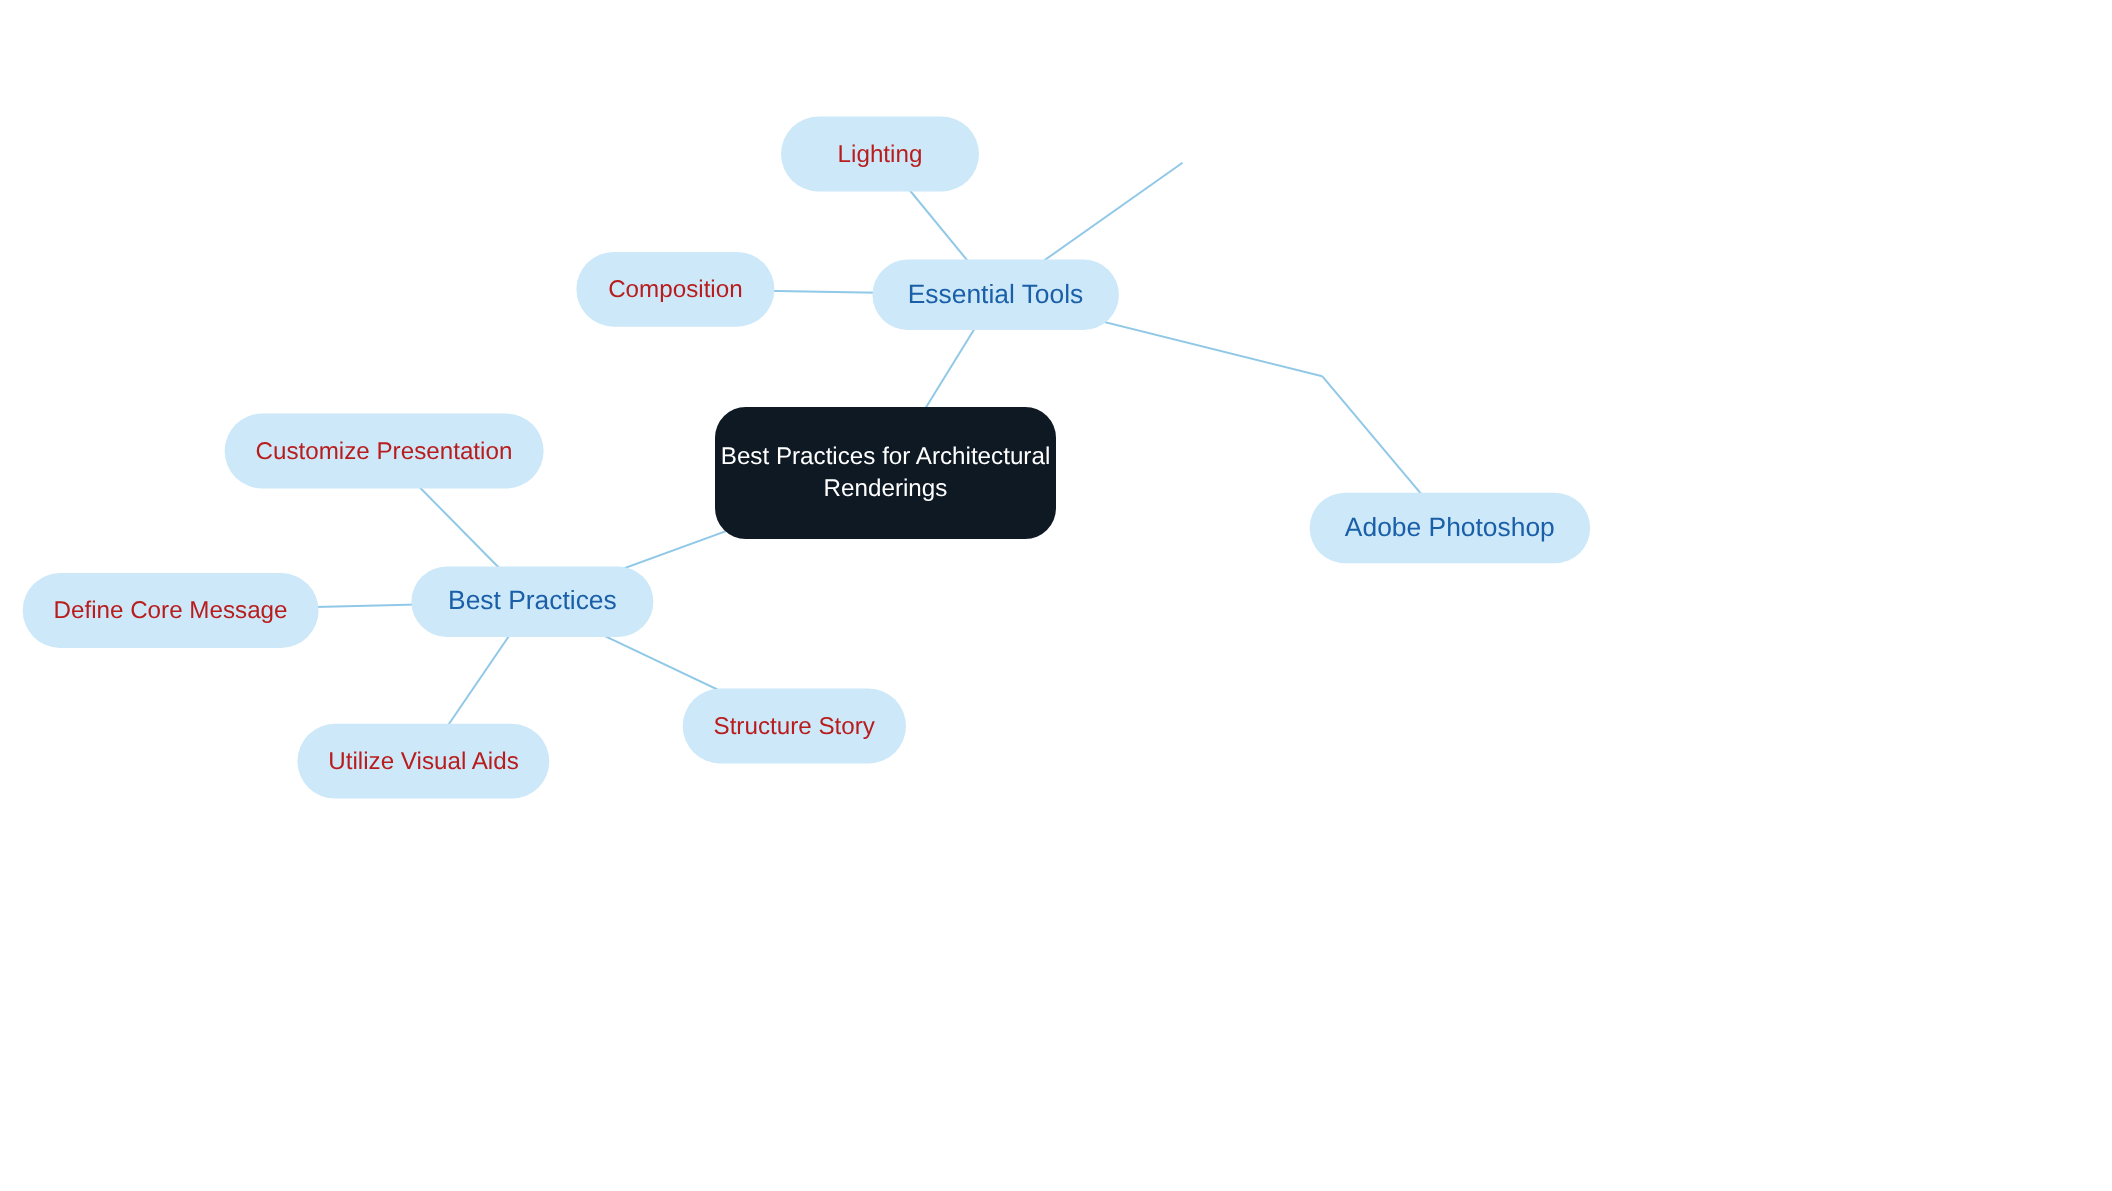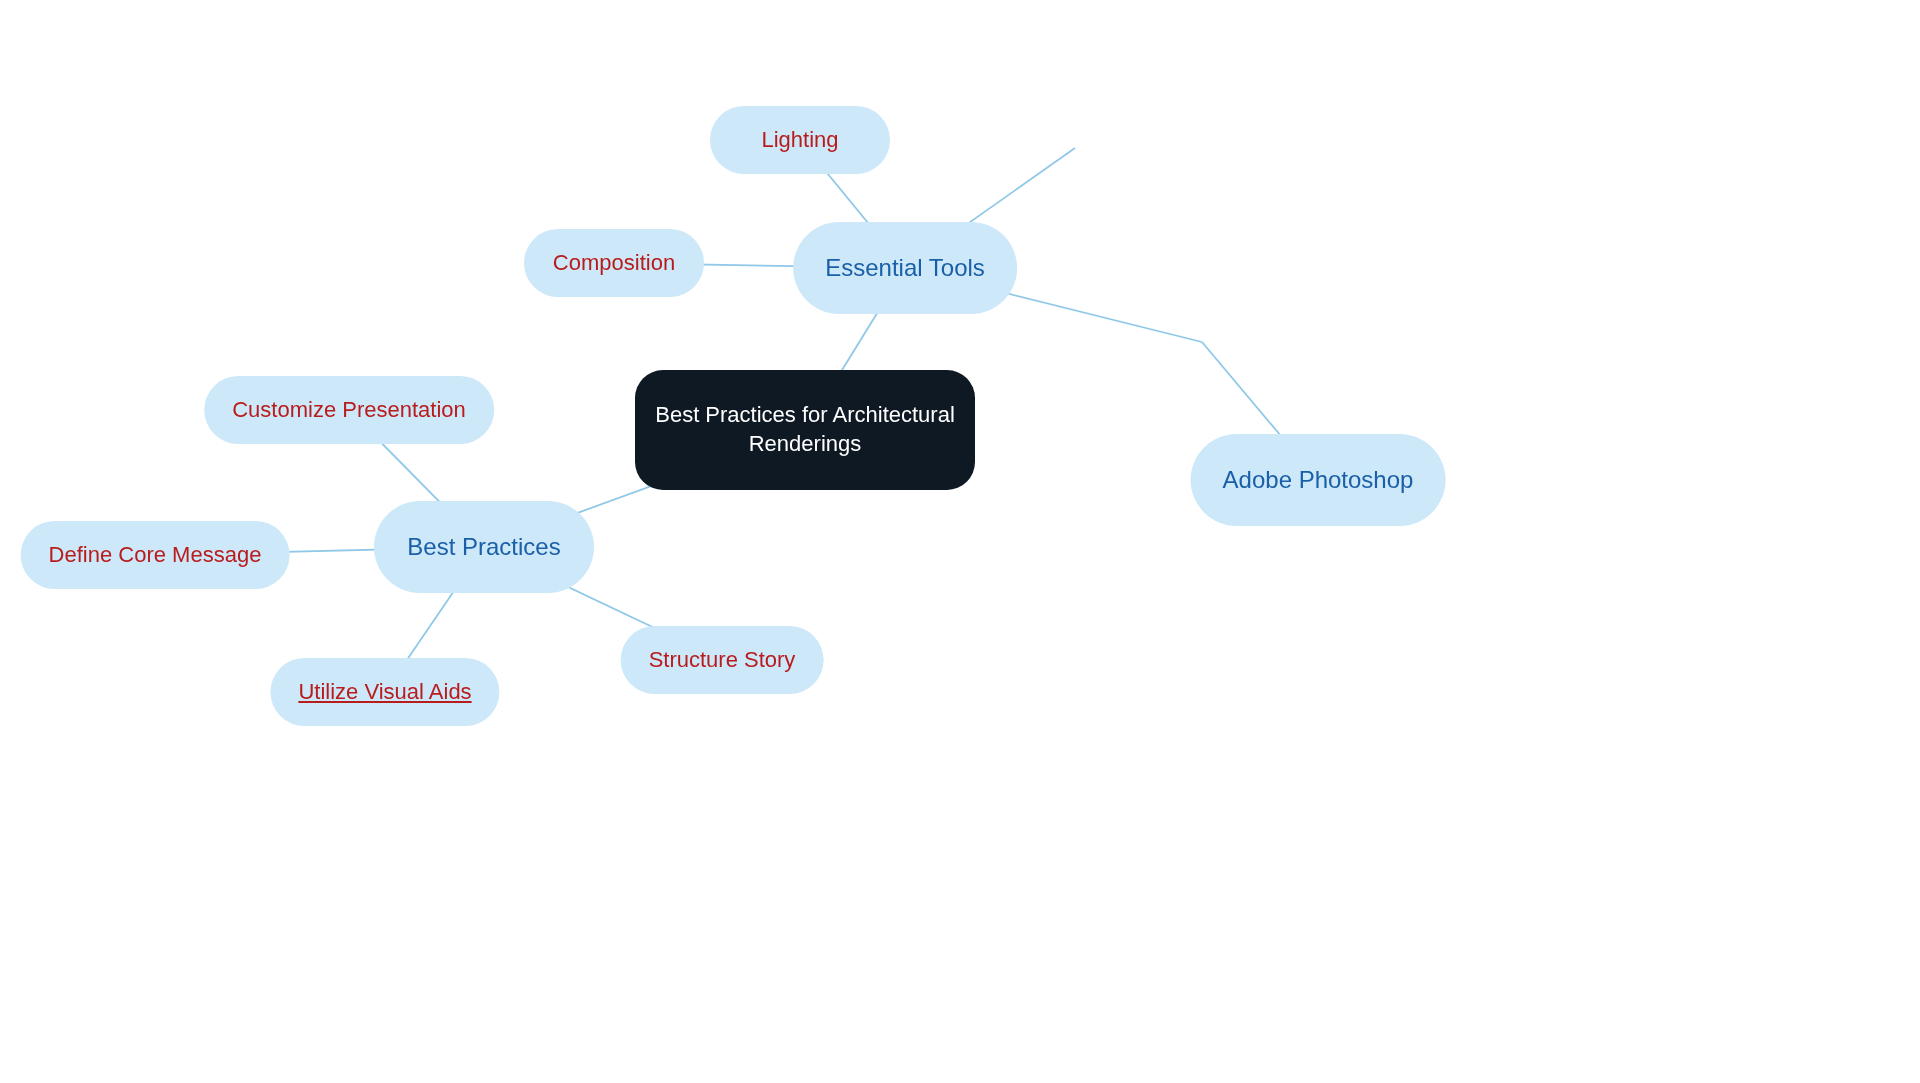--- a/index.html
+++ b/index.html
@@ -37,21 +37,21 @@
       border-radius: 50px;
       cursor: pointer;
       transform: translate(-50%, -50%);
     }
 
     .node-central {
       background: #0f1923;
       color: #ffffff;
       font-size: 22px;
       font-weight: 500;
-      width: 340px;
+      width: 310px;
       height: 120px;
       border-radius: 28px;
       line-height: 1.3;
     }
 
     .node-branch {
       background: #cce8f9;
       color: #b91c1c;
       font-size: 22px;
       font-weight: 400;
@@ -61,21 +61,21 @@
       min-width: 180px;
     }
 
     .node-branch-large {
       background: #cce8f9;
       color: #1a5fa8;
       font-size: 24px;
       font-weight: 500;
       border: none;
       padding: 0 32px;
-      height: 92px;
+      height: 64px;
       min-width: 220px;
     }
   </style>
 </head>
 <body>
 
 <div id="mind-map-container">
   <svg id="connections">
       <line x1="805" y1="430" x2="905" y2="268" stroke="#90c8e8" stroke-width="1.8"></line>
       <line x1="905" y1="268" x2="800" y2="140" stroke="#90c8e8" stroke-width="1.8"></line>
@@ -91,15 +91,15 @@
     </svg>
 <div class="node node-central" style="left: 805px; top: 430px;">Best Practices for
 Architectural Renderings</div>
     <div class="node node-branch-large" style="left: 905px; top: 268px;">Essential Tools</div>
     <div class="node node-branch" style="left: 800px; top: 140px;">Lighting</div>
     <div class="node node-branch" style="left: 614px; top: 263px;">Composition</div>
     <div class="node node-branch-large" style="left: 1318px; top: 480px;">Adobe Photoshop</div>
     <div class="node node-branch-large" style="left: 484px; top: 547px;">Best Practices</div>
     <div class="node node-branch" style="left: 349px; top: 410px;">Customize Presentation</div>
     <div class="node node-branch" style="left: 155px; top: 555px;">Define Core Message</div>
-    <div class="node node-branch" style="left: 385px; top: 692px; text-decoration: underline;">Utilize Visual Aids</div>
+    <div class="node node-branch" style="left: 385px; top: 692px;">Utilize Visual Aids</div>
     <div class="node node-branch" style="left: 722px; top: 660px;">Structure Story</div>
   </div>
 
 </body></html>

